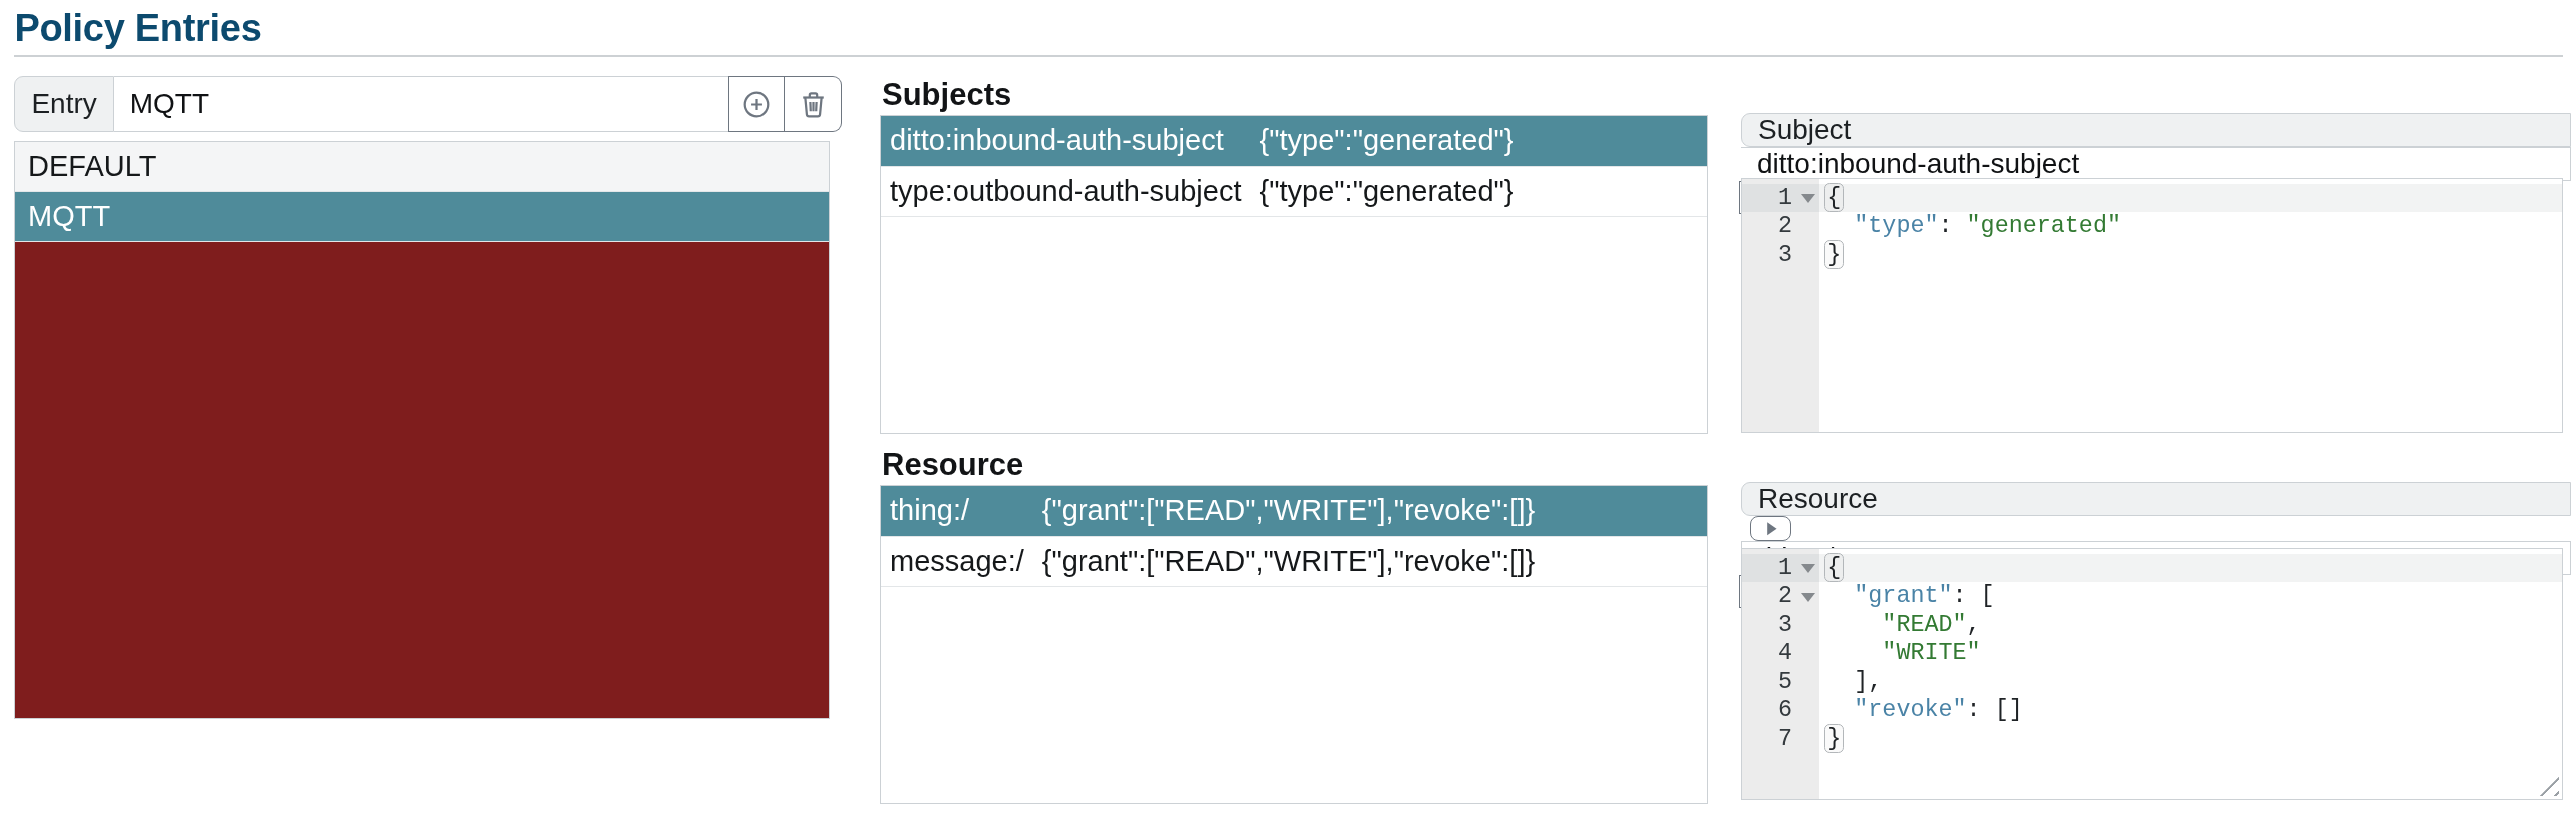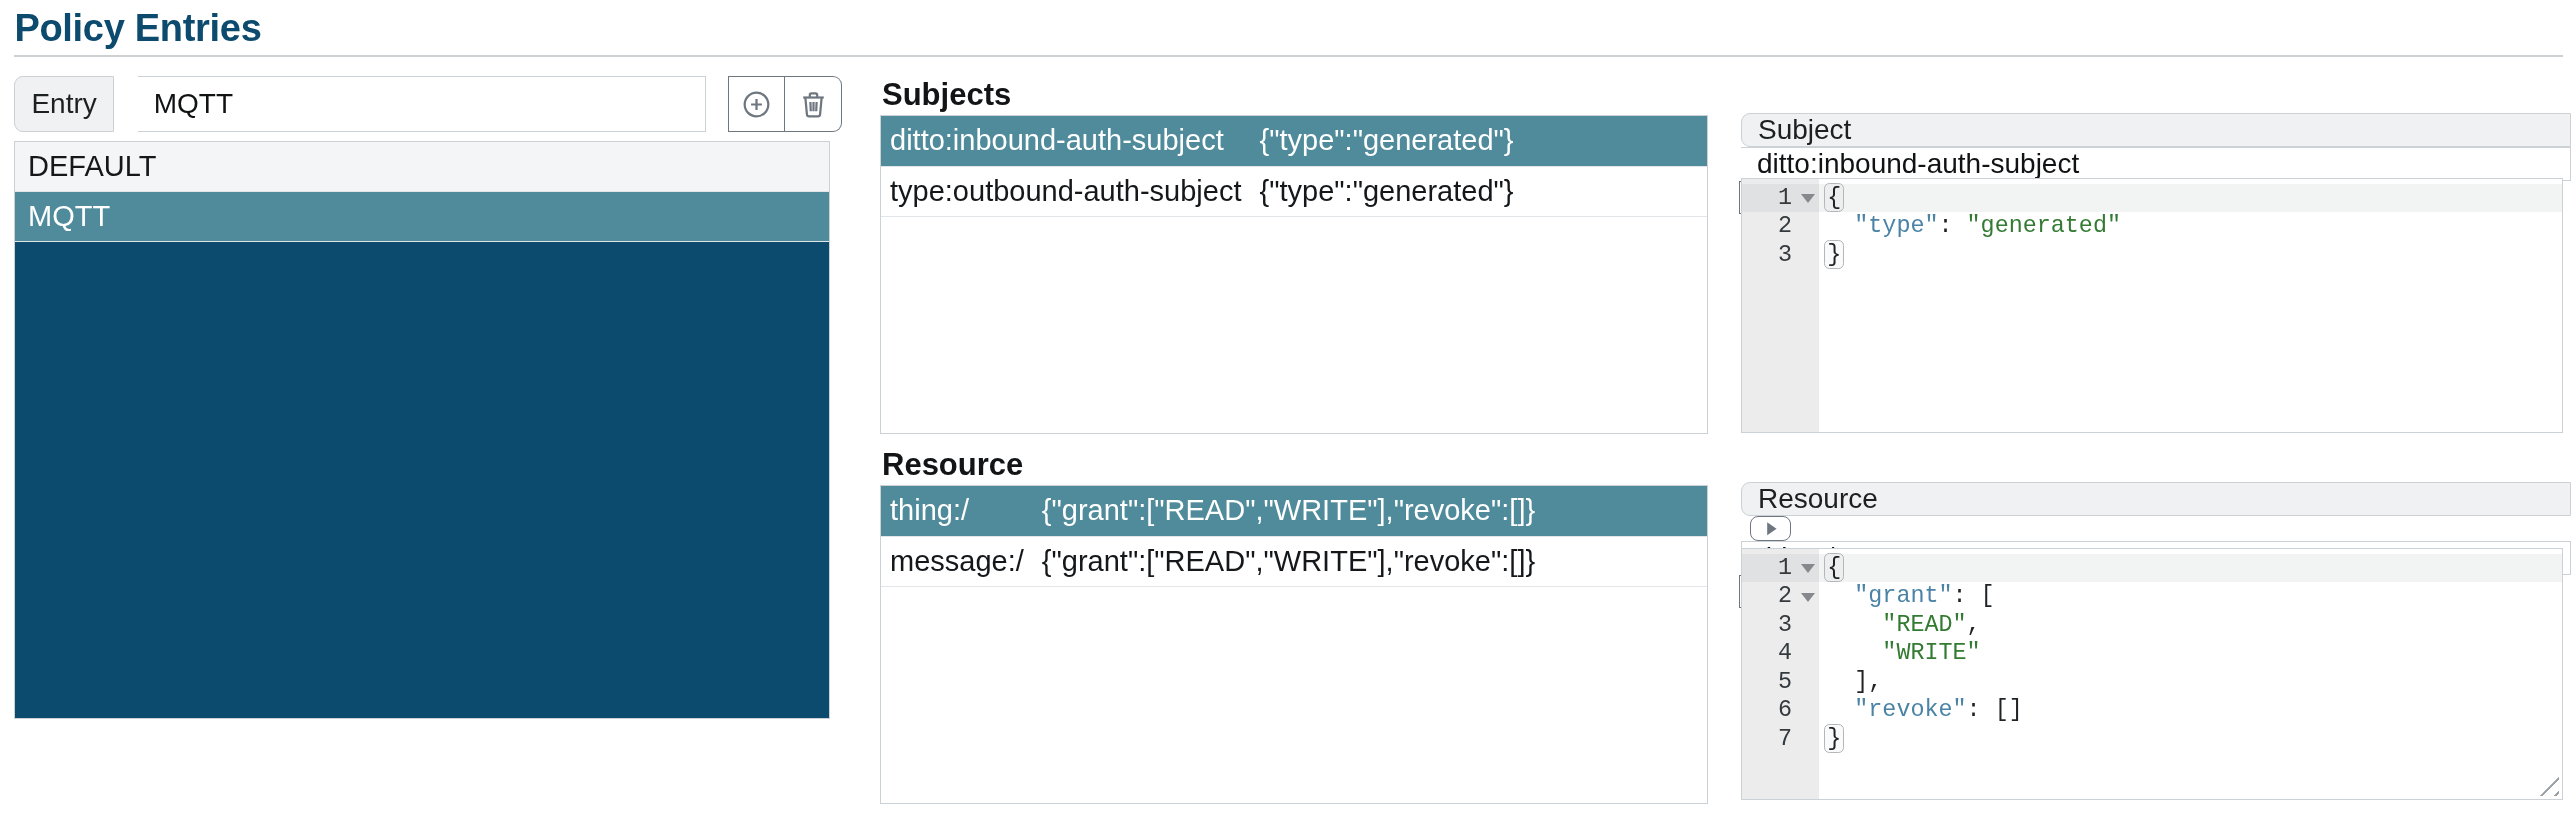--- a/index.html
+++ b/index.html
@@ -45,24 +45,24 @@
 
   .caret-btn {
     flex: 0 0 auto; width: 41px; margin: 0 9px; align-self: stretch;
     background: #fff; border: 1.8px solid #6e7680; border-radius: 8px;
     display: flex; align-items: center; justify-content: center; cursor: pointer;
   }
   .caret-btn svg { width: 23.4px; height: 23.4px; display: block; }
   .caret-btn + .ig-input { border-left: 1.8px solid #ccd1d5; }
 
   
-  #entry-group { left: 14.4px; top: 76px; width: 828px; gap: 24px; }
+  #entry-group { left: 14.4px; top: 76px; width: 828px; }
   #entry-list {
     left: 14.4px; top: 141px; width: 816px; height: 578px;
-    border: 1.8px solid #ccd1d5; background: #0c4a6e; overflow: hidden;
+    border: 1.8px solid #ccd1d5; background: #7f1d1d; overflow: hidden;
   }
   .lrow {
     height: 50px; display: flex; align-items: center;
     padding: 0 12.6px; font-size: 29px; color: #15181a;
     border-bottom: 1.8px solid #e3e6e8; cursor: pointer;
   }
   .lrow:nth-child(odd) { background: #f4f5f6; }
   .lrow.sel { background: var(--teal); color: #ffffff; }
 
   

